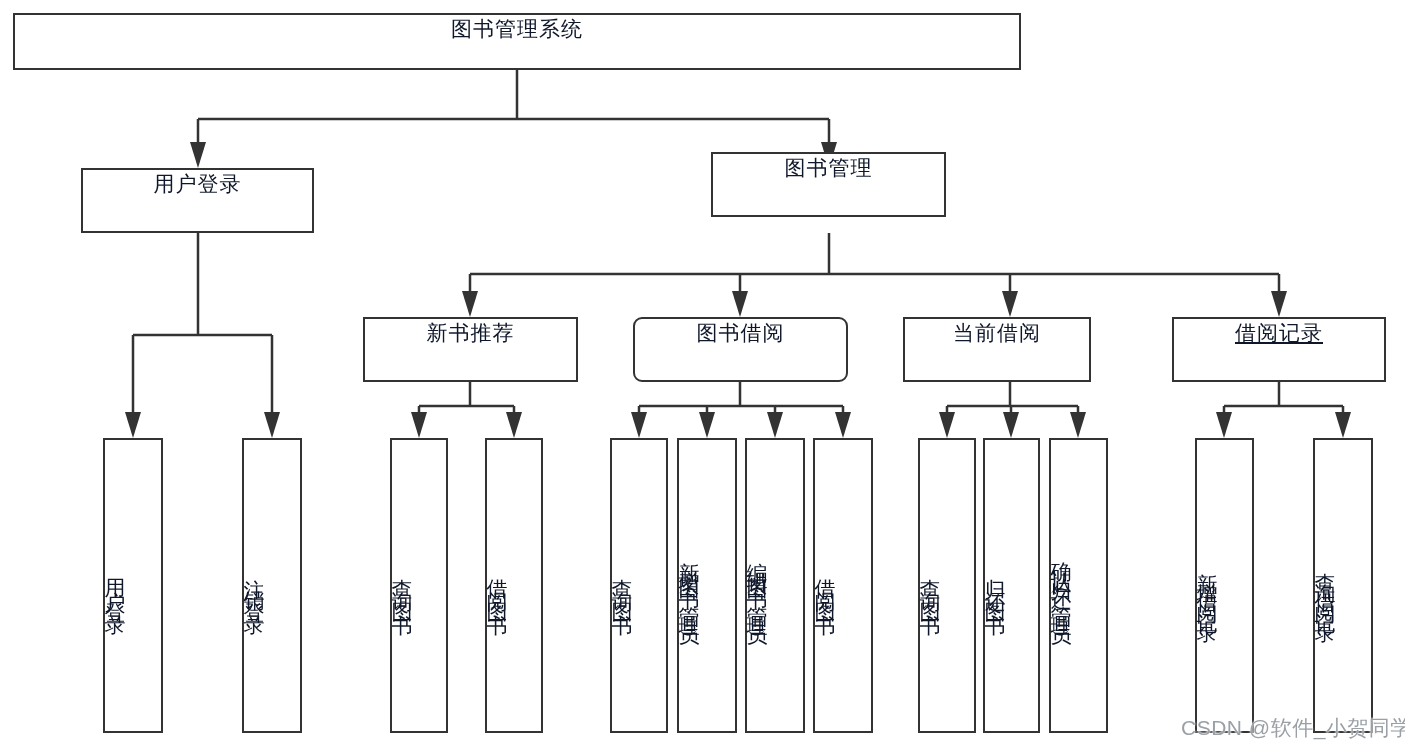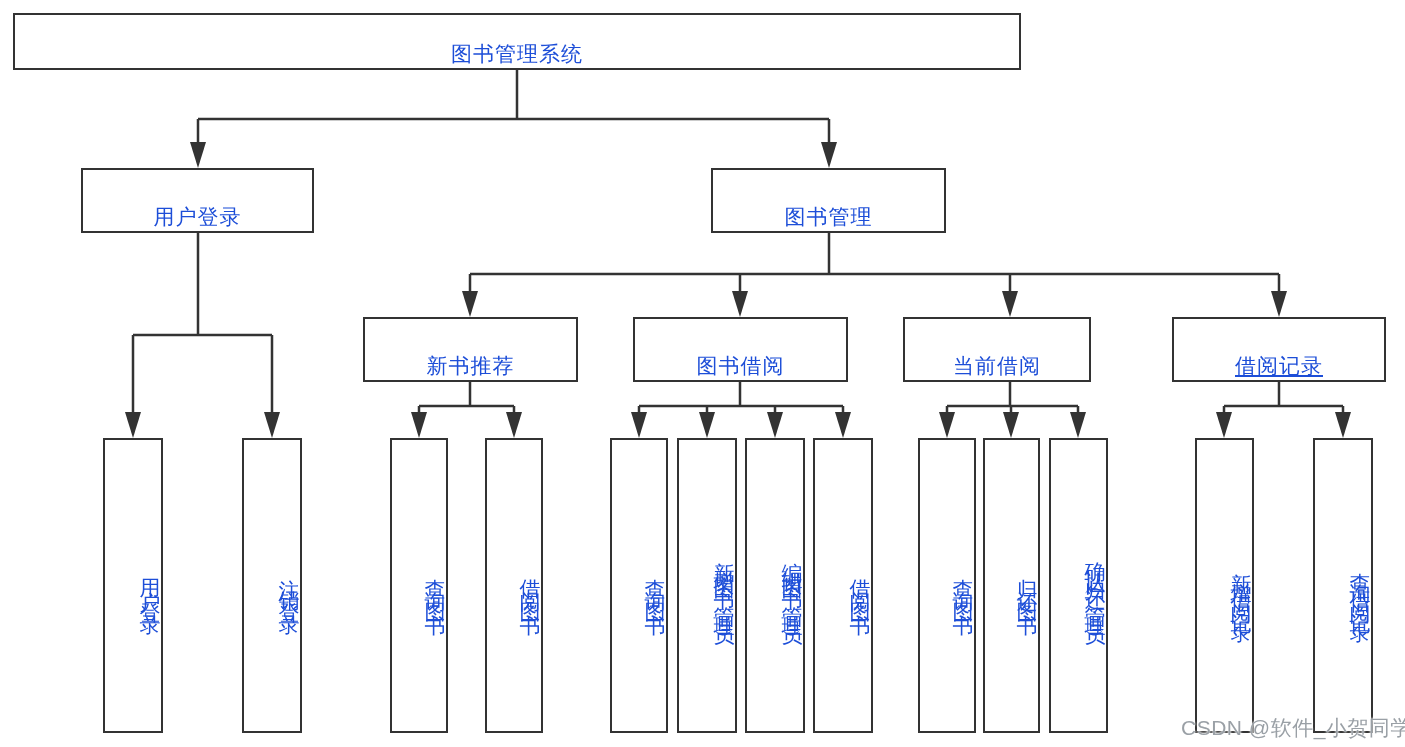--- a/index.html
+++ b/index.html
@@ -16,23 +16,23 @@
     left: 0; top: 0;
     width: 1405px; height: 747px;
     pointer-events: none;
   }
   .box {
     position: absolute;
     box-sizing: border-box;
     border: 2.5px solid #333333;
     background: #ffffff;
     display: flex;
-    align-items: flex-end;
+    align-items: flex-start;
     justify-content: center;
-    color: #1d4ed8;
+    color: #0f172a;
   }
   .hbox {
     font-size: 21px;
     letter-spacing: 1px;
     white-space: nowrap;
   }
   .vbox {
     top: 438px;
     height: 295px;
     writing-mode: vertical-lr;
@@ -97,28 +97,28 @@
     <polygon class="head" points="1335,412 1351,412 1343,438"></polygon>
   </svg>
 
   <div class="box hbox" style="left:13px; top:13px; width:1008px; height:57px;">
     <span>图书管理系统</span>
   </div>
 
   <div class="box hbox" style="left:81px; top:168px; width:233px; height:65px;">
     <span>用户登录</span>
   </div>
-  <div class="box hbox" style="left:711px; top:168px; width:235px; height:65px;">
+  <div class="box hbox" style="left:711px; top:152px; width:235px; height:65px;">
     <span>图书管理</span>
   </div>
 
   <div class="box hbox" style="left:363px; top:317px; width:215px; height:65px;font-family:Liberation Mono, monospace;">
     <span>新书推荐</span>
   </div>
-  <div class="box hbox" style="left:633px; top:317px; width:215px; height:65px;">
+  <div class="box hbox" style="left:633px; top:317px; width:215px; height:65px;border-radius:9px;">
     <span>图书借阅</span>
   </div>
   <div class="box hbox" style="left:903px; top:317px; width:188px; height:65px;">
     <span>当前借阅</span>
   </div>
   <div class="box hbox" style="left:1172px; top:317px; width:214px; height:65px;text-decoration:underline;">
     <span>借阅记录</span>
   </div>
 
   <div class="box vbox" style="left:103px; width:60px;">

